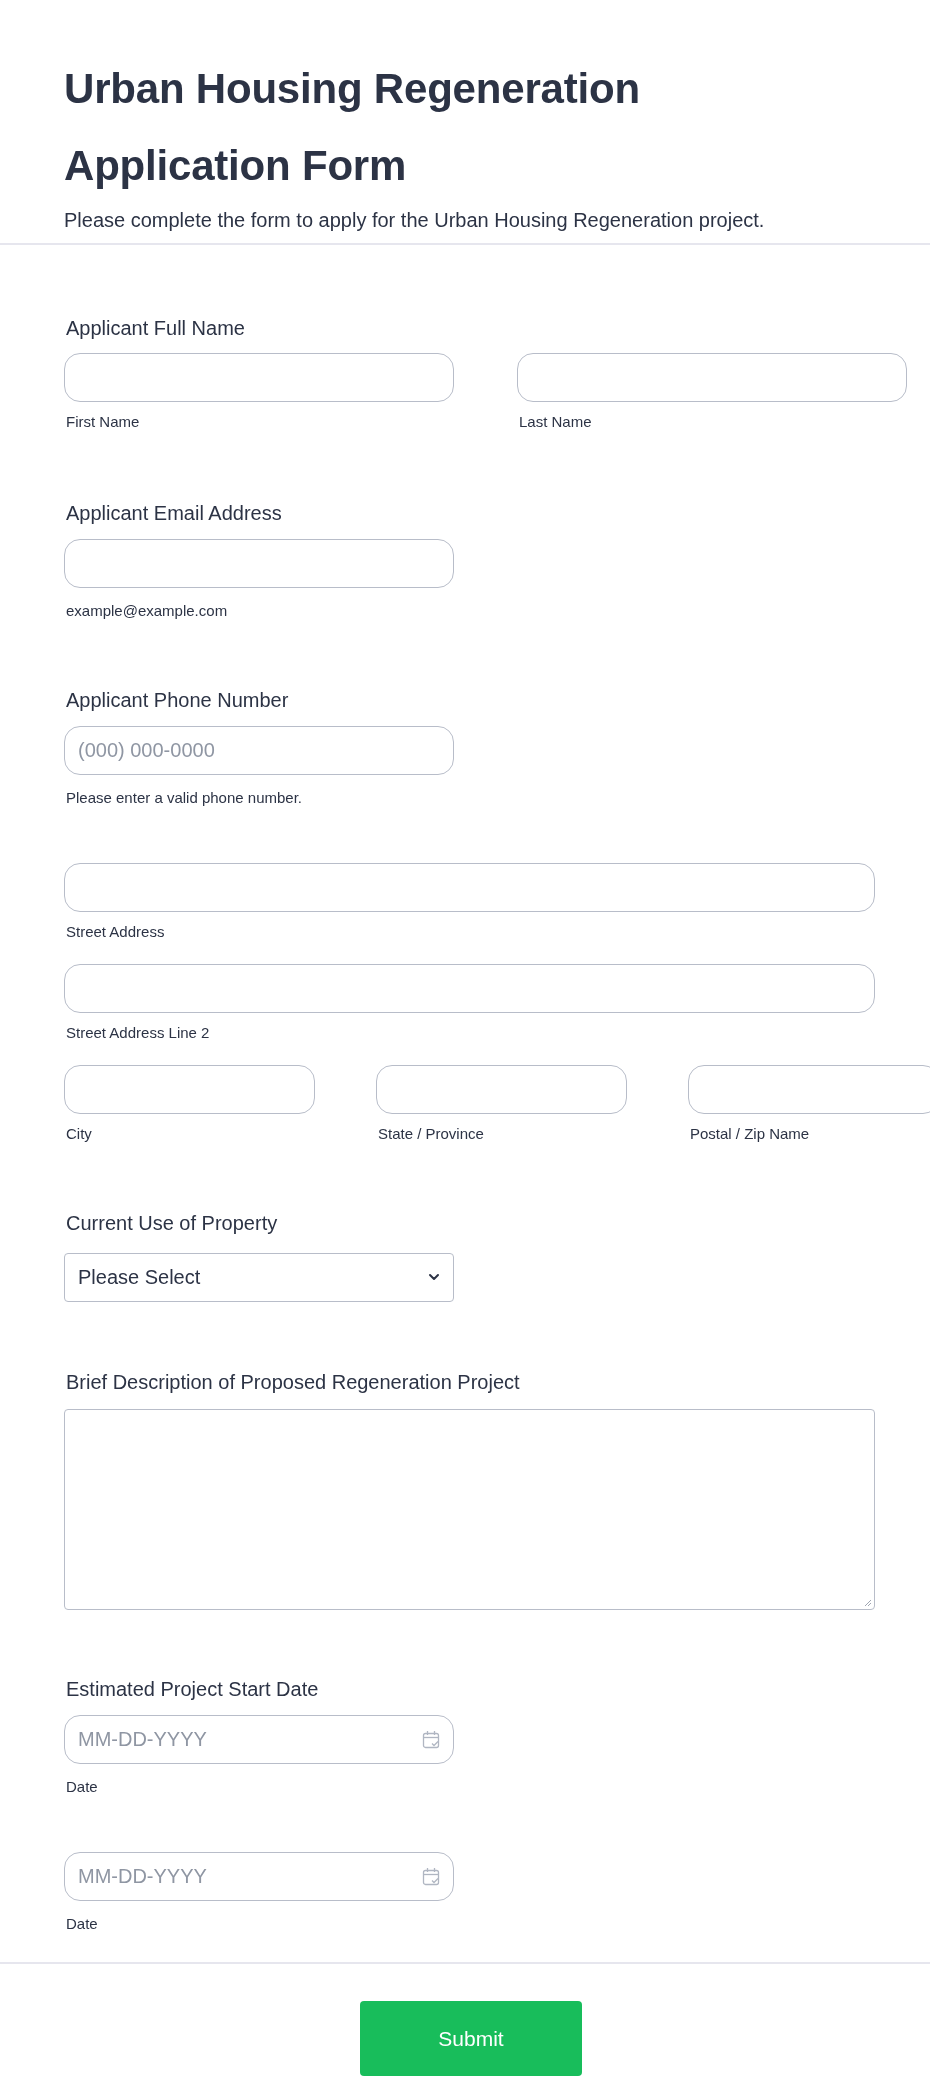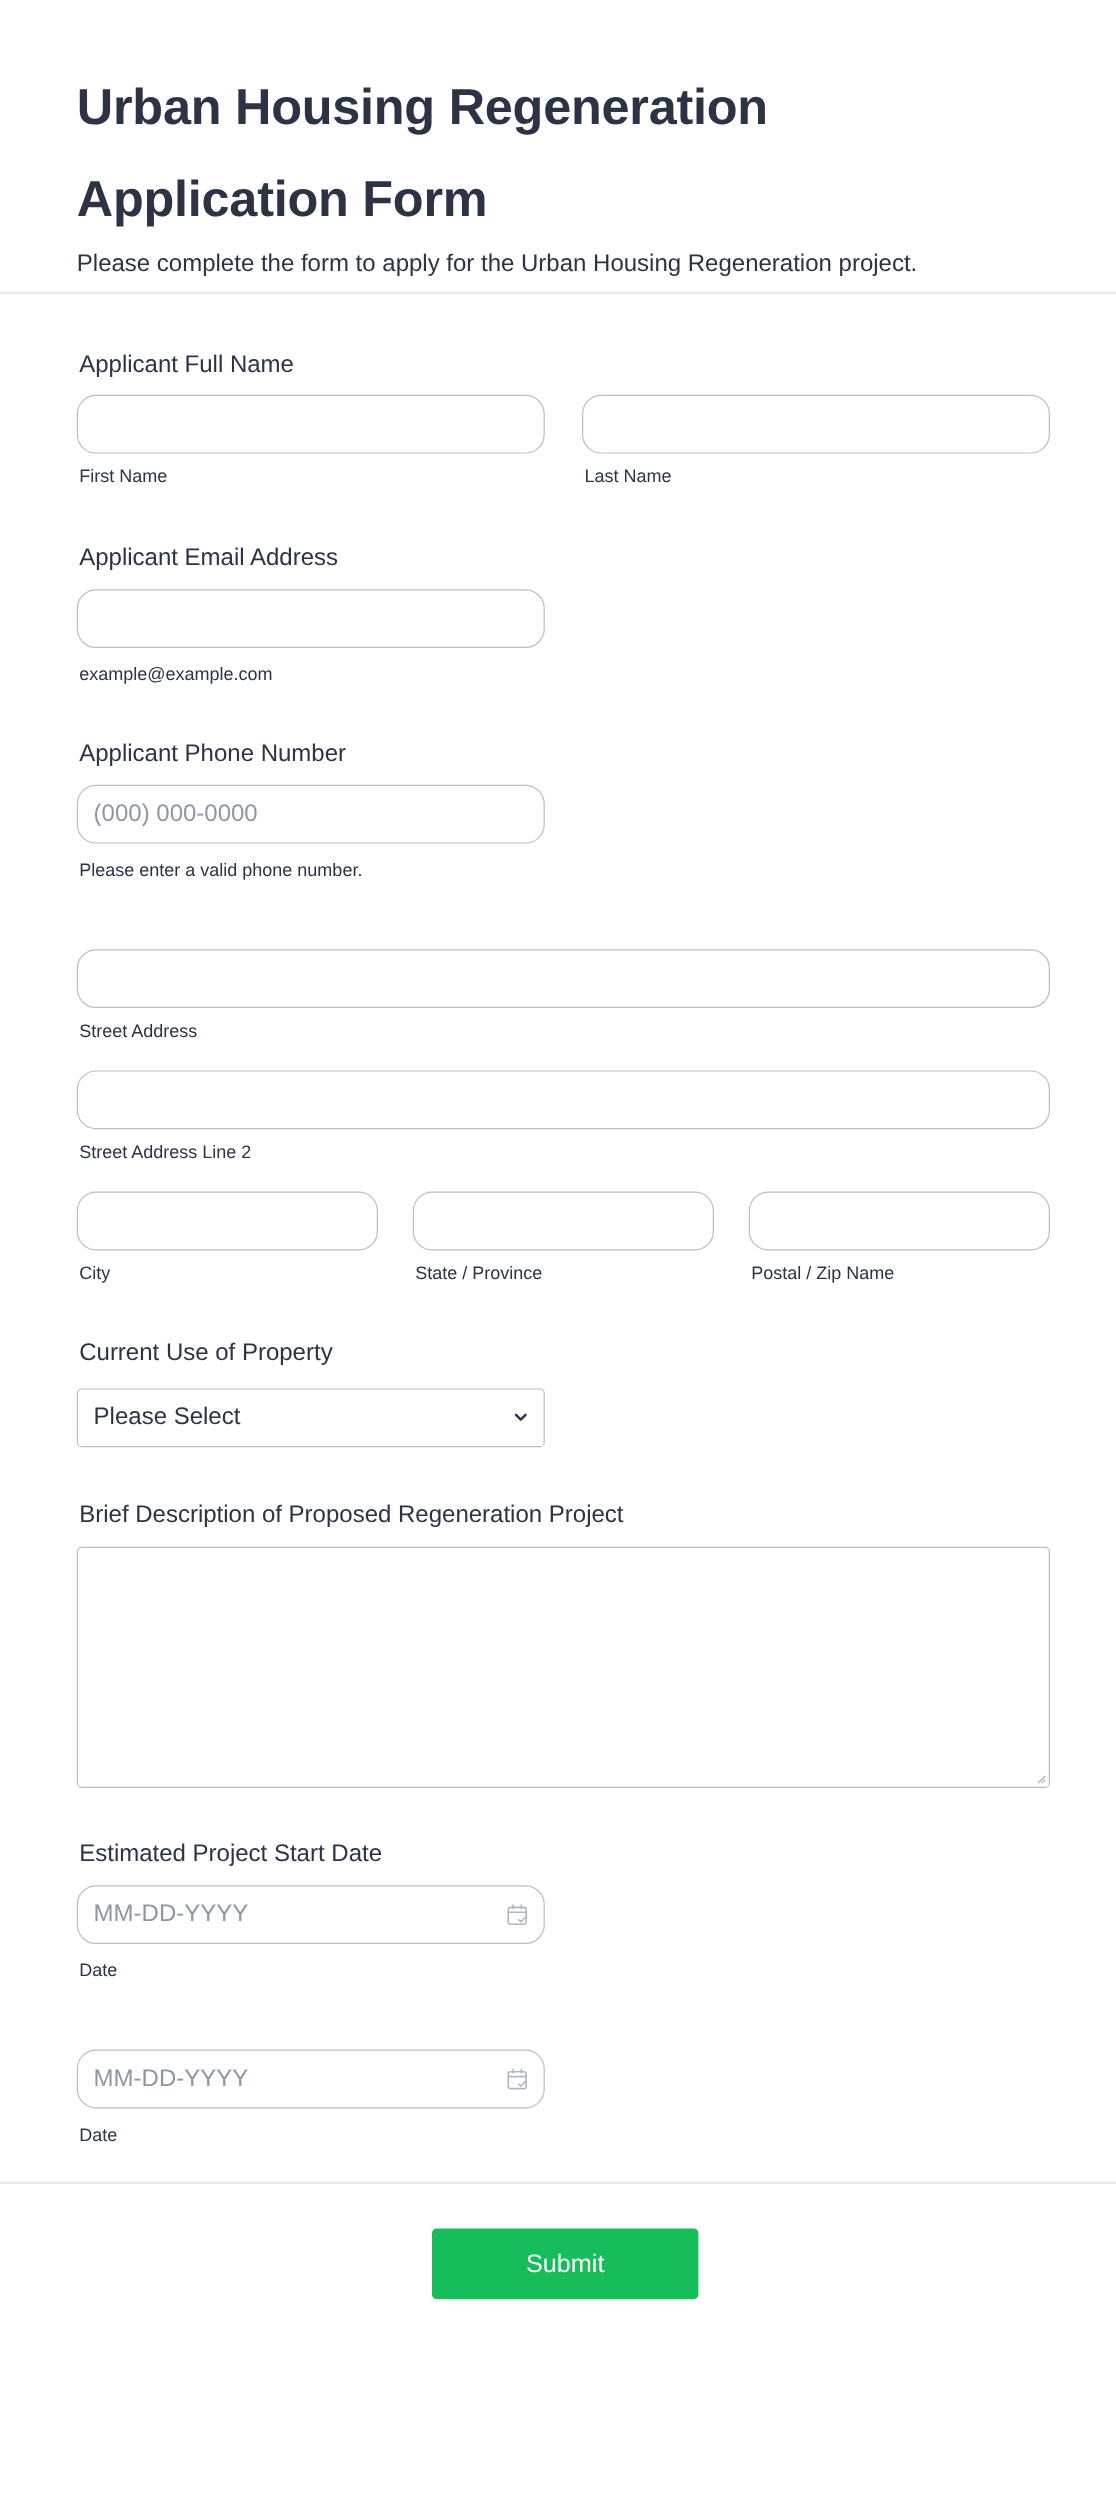--- a/index.html
+++ b/index.html
@@ -5,45 +5,45 @@
   * { box-sizing: border-box; margin: 0; padding: 0; }
   html, body { width: 930px; background: #ffffff; }
   body { font-family: "Liberation Sans", "DejaVu Sans", sans-serif; color: #2c3345; }
 
   .header { padding: 50px 64px 0 64px; height: 245px; border-bottom: 2px solid #e6e6ee; }
   .form-title { font-size: 42px; font-weight: bold; line-height: 77px; color: #2c3345; letter-spacing: -0.2px; }
   .form-subtitle { font-size: 20px; line-height: 28px; margin-top: 2px; color: #2c3345; }
 
   .body { padding: 0 55px 0 64px; }
   .field { position: relative; }
-  .label { font-size: 20px; line-height: 26px; color: #2c3345; padding-left: 2px; }
+  .label { font-size: 20px; line-height: 26px; color: #2c3345; padding-left: 2px; margin-top: 24px; }
   .sublabel { font-size: 15px; line-height: 20px; color: #2c3345; padding-left: 2px; margin-top: 10px; }
 
   .input { display: block; height: 49px; border: 1px solid #b8bdc9; border-radius: 16px; background: #fff;
            font-family: "Liberation Sans", "DejaVu Sans", sans-serif; font-size: 20px; color: #2c3345; padding: 0 13px; outline: none; }
   .input::placeholder { color: #8f96a3; }
   .half { width: 390px; }
   .full { width: 811px; }
   .third { width: 251px; }
 
-  .row { display: flex; }
+  .row { display: flex; gap: 32px; }
 
   .select { position: relative; width: 390px; height: 49px; border: 1px solid #b8bdc9; border-radius: 4px; display: flex; align-items: center; padding: 0 13px; cursor: pointer; }
   .select-value { font-size: 20px; color: #2c3345; }
   .chevron { position: absolute; right: 12px; top: 16px; width: 14px; height: 14px; }
 
   .textarea { display: block; width: 811px; height: 201px; border: 1px solid #b8bdc9; border-radius: 4px; resize: none; position: relative; }
   .resize-handle { position: absolute; right: 3px; bottom: 3px; width: 10px; height: 10px; }
 
   .date-wrap { position: relative; width: 390px; }
   .date-wrap .input { width: 390px; }
   .cal-icon { position: absolute; right: 14px; top: 15px; width: 18px; height: 19px; }
 
   .footer { border-top: 2px solid #e6e6ee; height: 148px; position: relative; }
-  .submit { position: absolute; left: 360px; top: 37px; width: 222px; height: 59px; background: #18bd5b; border: none; border-radius: 4px;
+  .submit { position: absolute; left: 360px; top: 37px; width: 222px; height: 75px; background: #18bd5b; border: none; border-radius: 4px;
             color: #ffffff; font-family: "Liberation Sans", "DejaVu Sans", sans-serif; font-size: 21px; cursor: pointer; }
 </style>
 </head>
 <body>
 
 <div class="header">
   <h1 class="form-title">Urban Housing Regeneration Application Form</h1>
   <p class="form-subtitle">Please complete the form to apply for the Urban Housing Regeneration project.</p>
 </div>
 

